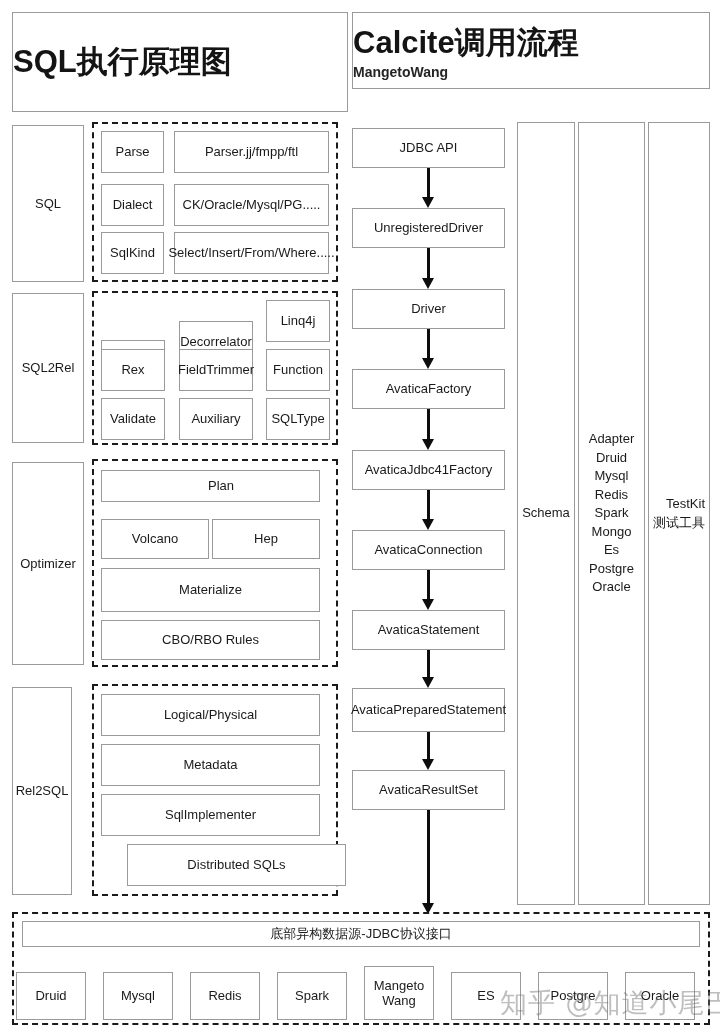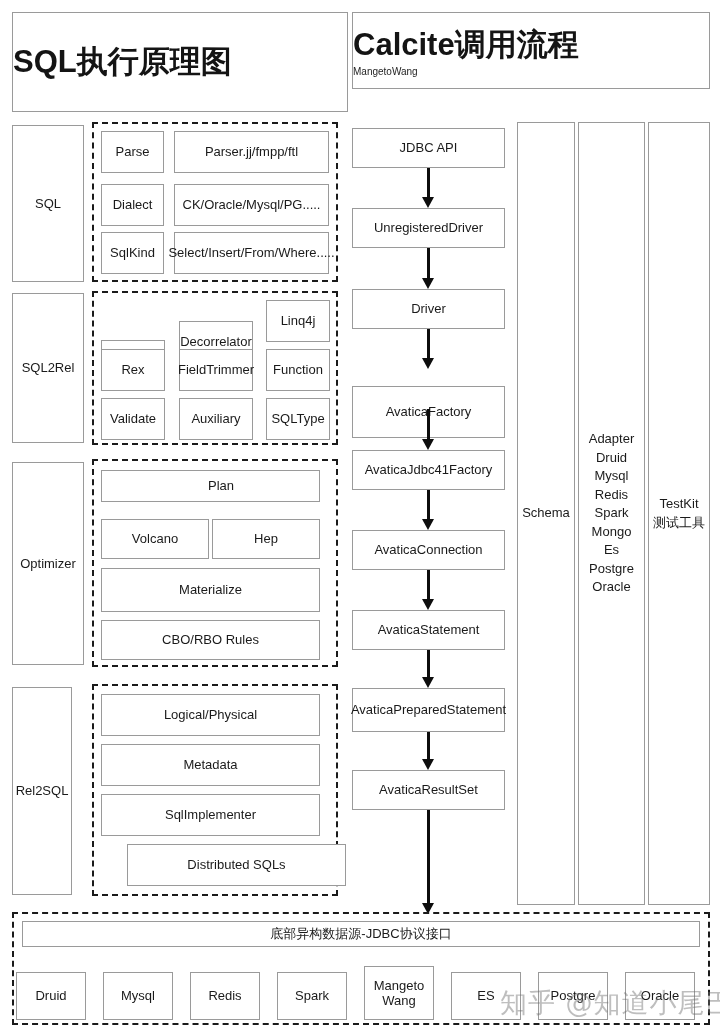--- a/index.html
+++ b/index.html
@@ -38,22 +38,22 @@
     align-items: flex-start;
     justify-content: center;
   }
   .title-main {
     font-size: 31px;
     font-weight: bold;
     color: #141414;
     letter-spacing: 0px;
   }
   .title-sub {
-    font-size: 10px;
-    font-weight: normal;
+    font-size: 14px;
+    font-weight: bold;
     color: #242424;
   }
   .vcol {
     position: absolute;
     border: 1px solid #9a9a9a;
     background: #ffffff;
     display: flex;
     align-items: center;
     justify-content: center;
     text-align: center;
@@ -144,21 +144,21 @@
   <div class="dashed" style="left:92px; top:684px; width:246px; height:212px;"></div>
 
   <div class="box" style="left:101px; top:694px; width:219px; height:42px;">Logical/Physical</div>
   <div class="box" style="left:101px; top:744px; width:219px; height:42px;">Metadata</div>
   <div class="box" style="left:101px; top:794px; width:219px; height:42px;">SqlImplementer</div>
   <div class="box" style="left:101px; top:844px; width:219px; height:42px;margin-left:26px;">Distributed SQLs</div>
 
   <div class="box" style="left:352px; top:128px; width:153px; height:40px;">JDBC API</div>
   <div class="box" style="left:352px; top:208px; width:153px; height:40px;">UnregisteredDriver</div>
   <div class="box" style="left:352px; top:289px; width:153px; height:40px;">Driver</div>
-  <div class="box" style="left:352px; top:386px; width:153px; height:52px;">AvaticaFactory</div>
+  <div class="box" style="left:352px; top:369px; width:153px; height:40px;">AvaticaFactory</div>
   <div class="box" style="left:352px; top:450px; width:153px; height:40px;">AvaticaJdbc41Factory</div>
   <div class="box" style="left:352px; top:530px; width:153px; height:40px;">AvaticaConnection</div>
   <div class="box" style="left:352px; top:610px; width:153px; height:40px;">AvaticaStatement</div>
   <div class="box" style="left:352px; top:688px; width:153px; height:44px;">AvaticaPreparedStatement</div>
   <div class="box" style="left:352px; top:770px; width:153px; height:40px;">AvaticaResultSet</div>
 
   <div class="arrow" style="left:428px; top:168px; height:40px;">
     <div class="shaft" style="height:29px;"></div>
       <div class="head" style="top:29px;"></div>
   </div>
@@ -198,21 +198,21 @@
   <div class="vcol" style="left:517px; top:122px; width:58px; height:783px;">Schema</div>
   <div class="vcol" style="left:578px; top:122px; width:67px; height:783px;">Adapter
 Druid
 Mysql
 Redis
 Spark
 Mongo
 Es
 Postgre
 Oracle</div>
-  <div class="vcol" style="left:648px; top:122px; width:62px; height:783px;">TestKit
+  <div class="vcol" style="left:648px; top:122px; width:62px; height:783px;text-align:right;">TestKit
 测试工具</div>
 
   <div class="dashed" style="left:12px; top:912px; width:698px; height:113px;"></div>
 
   <div class="box" style="left:22px; top:921px; width:678px; height:26px; font-size:13px;">底部异构数据源-JDBC协议接口</div>
 
   <div class="box" style="left:16px;  top:972px; width:70px; height:48px;">Druid</div>
   <div class="box" style="left:103px; top:972px; width:70px; height:48px;">Mysql</div>
   <div class="box" style="left:190px; top:972px; width:70px; height:48px;">Redis</div>
   <div class="box" style="left:277px; top:972px; width:70px; height:48px;">Spark</div>

